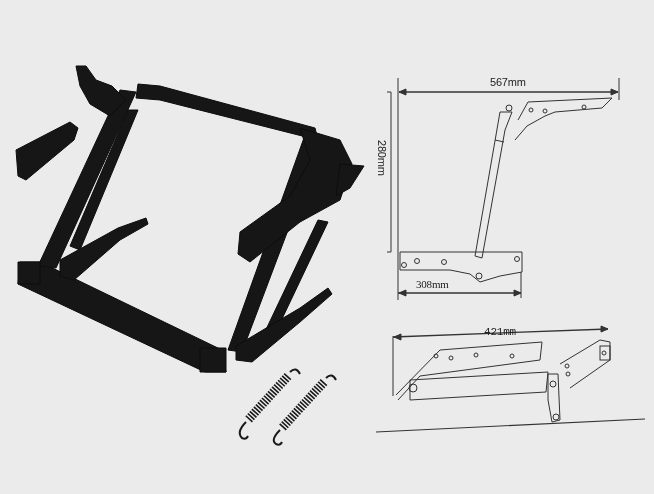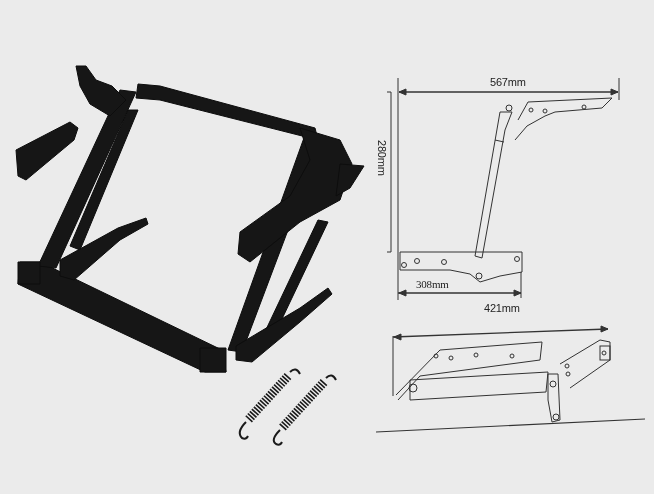--- a/index.html
+++ b/index.html
@@ -117,14 +117,14 @@
         <circle cx="568" cy="374" r="2"></circle>
         <circle cx="604" cy="353" r="2"></circle>
 
     <line x1="376" y1="432" x2="645" y2="419" stroke-width="1.2"></line>
   </g>
 </svg>
 
 <span class="dim-label" style="left:490px;top:76px;">567mm</span>
 <span class="dim-label vlabel" style="left:388px;top:140px;">280mm</span>
 <span class="dim-label" style="left:416px;top:278px;font-family:Liberation Serif, serif;">308mm</span>
-<span class="dim-label" style="left:484px;top:302px;">421mm</span>
+<span class="dim-label" style="left:484px;top:326px;font-family:Liberation Mono, monospace;">421mm</span>
 </div>
 
 </body></html>

